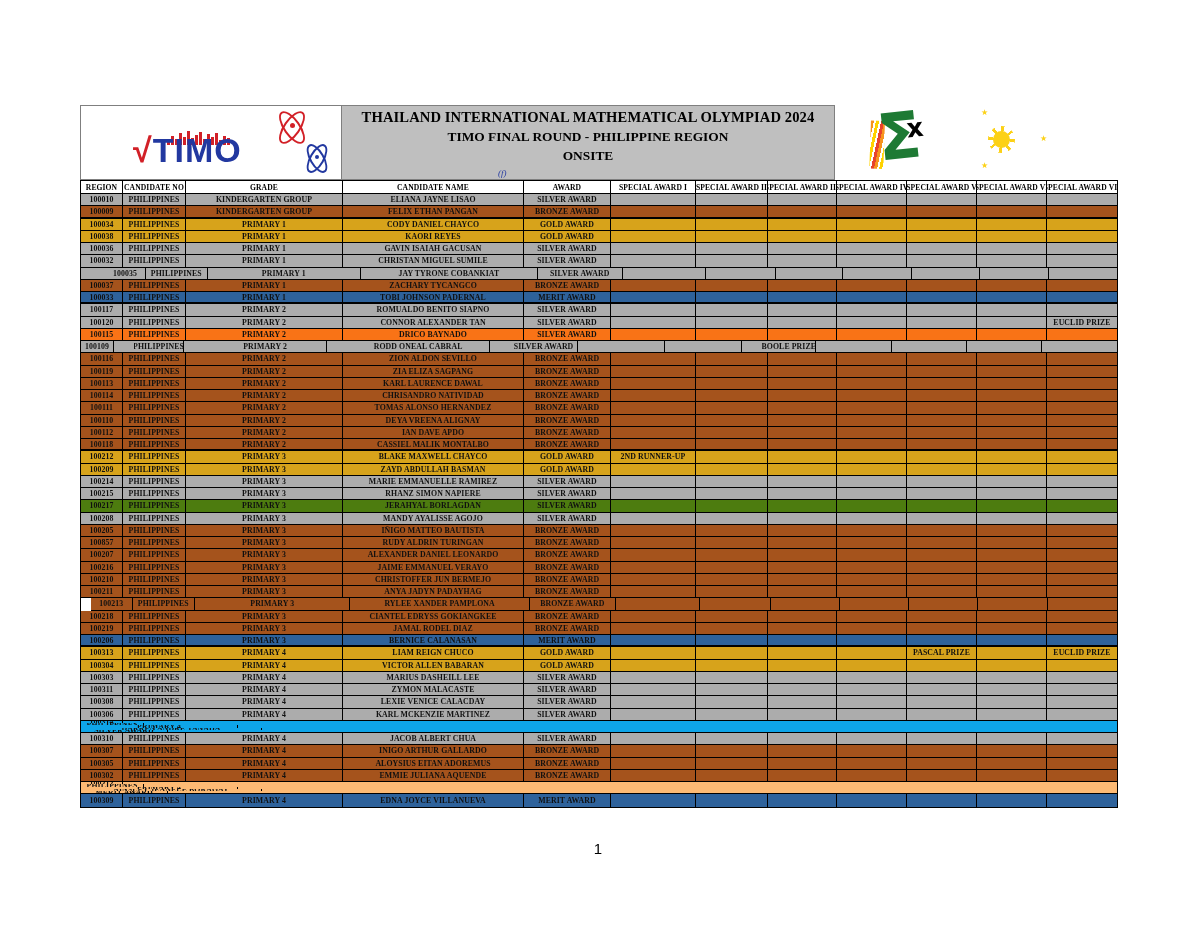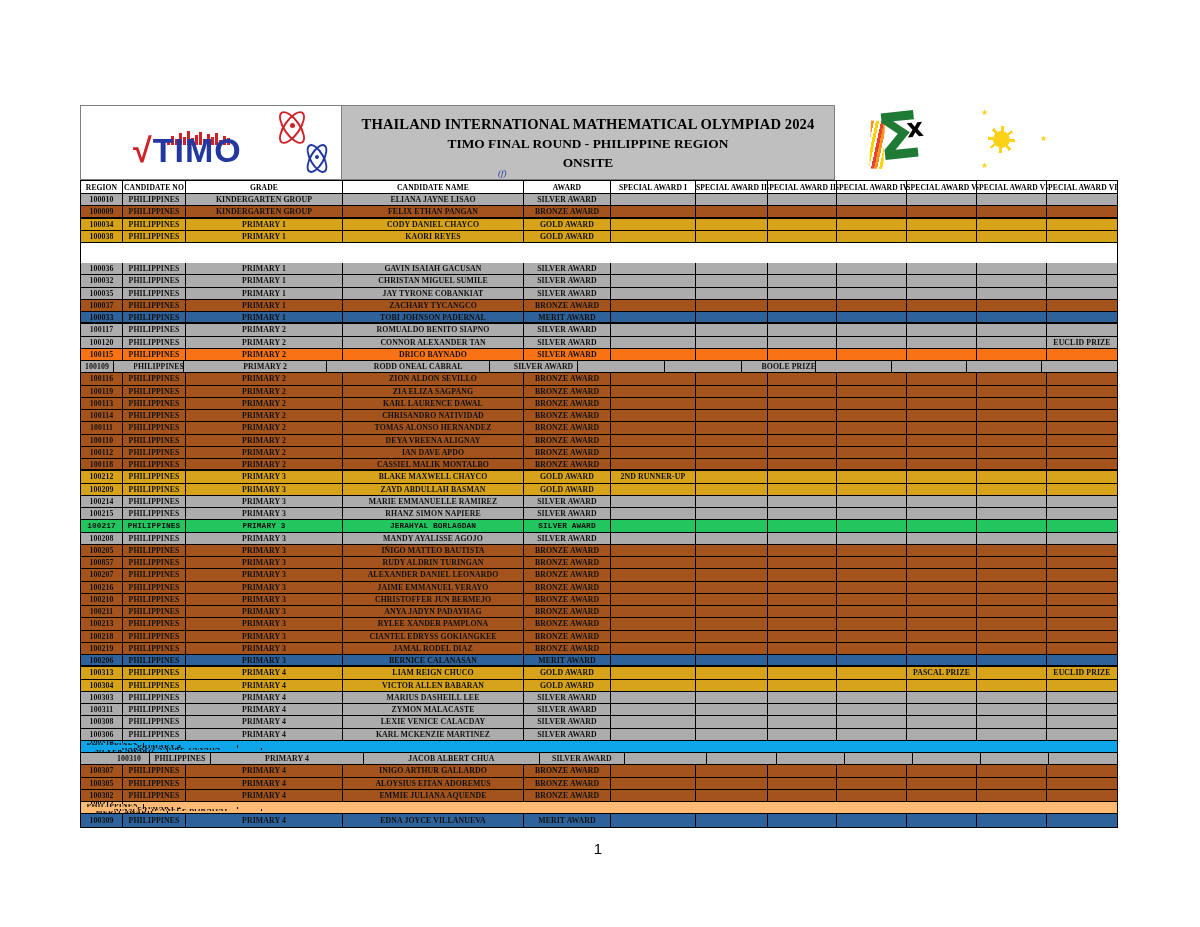--- a/index.html
+++ b/index.html
@@ -6,21 +6,21 @@
   body{width:1200px;height:927px;background:#ffffff;position:relative;overflow:hidden;
        font-family:"Liberation Serif","DejaVu Serif",serif;}
   .sheet{position:absolute;inset:0;background:#fff;}
 
   
   .band{position:absolute;left:80px;top:105px;width:1036px;height:75px;}
   .band-left{position:absolute;left:0;top:0;width:262px;height:75px;background:#fff;
              border:1px solid #7f7f7f;box-sizing:border-box;}
   .band-title{position:absolute;left:262px;top:0;width:493px;height:75px;background:#bfbfbf;
               border:1px solid #7f7f7f;border-left:none;box-sizing:border-box;
-              text-align:center;padding-top:9px;}
+              text-align:center;padding-top:2px;}
   .t1{font-size:14.6px;font-weight:bold;letter-spacing:.1px;line-height:19px;}
   .t2{font-size:13.4px;font-weight:bold;line-height:19px;}
   .t3{font-size:13.4px;font-weight:bold;line-height:19px;}
 
   
   .timo-logo{position:absolute;left:34px;top:3px;width:212px;height:68px;}
   .skyline{position:absolute;left:52px;top:22px;display:flex;align-items:flex-end;gap:1px;}
   .skyline i{display:block;background:#d22027;width:3px;}
   .timo-text{position:absolute;left:18px;top:24px;font-size:34px;font-weight:bold;
              color:#2238a0;font-family:"Liberation Sans",sans-serif;letter-spacing:1px;line-height:34px;}
@@ -207,21 +207,21 @@
           <div class="cell c3">KAORI REYES</div>
           <div class="cell c4">GOLD AWARD</div>
           <div class="cell c5"></div>
           <div class="cell c6"></div>
           <div class="cell c7"></div>
           <div class="cell c8"></div>
           <div class="cell c9"></div>
           <div class="cell c10"></div>
           <div class="cell c11"></div>
         </div>
-        <div class="trow" style="background: rgb(172, 172, 172); margin-top: 20px;">
+        <div class="trow" style="background: rgb(172, 172, 172);">
           <div class="cell c0">100036</div>
           <div class="cell c1">PHILIPPINES</div>
           <div class="cell c2">PRIMARY 1</div>
           <div class="cell c3">GAVIN ISAIAH GACUSAN</div>
           <div class="cell c4">SILVER AWARD</div>
           <div class="cell c5"></div>
           <div class="cell c6"></div>
           <div class="cell c7"></div>
           <div class="cell c8"></div>
           <div class="cell c9"></div>
@@ -235,21 +235,21 @@
           <div class="cell c3">CHRISTAN MIGUEL SUMILE</div>
           <div class="cell c4">SILVER AWARD</div>
           <div class="cell c5"></div>
           <div class="cell c6"></div>
           <div class="cell c7"></div>
           <div class="cell c8"></div>
           <div class="cell c9"></div>
           <div class="cell c10"></div>
           <div class="cell c11"></div>
         </div>
-        <div class="trow" style="background: rgb(172, 172, 172);">
+        <div class="trow" style="background: rgb(172, 172, 172); padding-left: 24px;">
           <div class="cell c0">100035</div>
           <div class="cell c1">PHILIPPINES</div>
           <div class="cell c2">PRIMARY 1</div>
           <div class="cell c3">JAY TYRONE COBANKIAT</div>
           <div class="cell c4">SILVER AWARD</div>
           <div class="cell c5"></div>
           <div class="cell c6"></div>
           <div class="cell c7"></div>
           <div class="cell c8"></div>
           <div class="cell c9"></div>
@@ -501,21 +501,21 @@
           <div class="cell c3">RHANZ SIMON NAPIERE</div>
           <div class="cell c4">SILVER AWARD</div>
           <div class="cell c5"></div>
           <div class="cell c6"></div>
           <div class="cell c7"></div>
           <div class="cell c8"></div>
           <div class="cell c9"></div>
           <div class="cell c10"></div>
           <div class="cell c11"></div>
         </div>
-        <div class="trow" style="background: #22c55e; font-family: Liberation Mono, monospace;">
+        <div class="trow" style="background: #4d7c0f;">
           <div class="cell c0">100217</div>
           <div class="cell c1">PHILIPPINES</div>
           <div class="cell c2">PRIMARY 3</div>
           <div class="cell c3">JERAHYAL BORLAGDAN</div>
           <div class="cell c4">SILVER AWARD</div>
           <div class="cell c5"></div>
           <div class="cell c6"></div>
           <div class="cell c7"></div>
           <div class="cell c8"></div>
           <div class="cell c9"></div>
@@ -613,21 +613,21 @@
           <div class="cell c3">ANYA JADYN PADAYHAG</div>
           <div class="cell c4">BRONZE AWARD</div>
           <div class="cell c5"></div>
           <div class="cell c6"></div>
           <div class="cell c7"></div>
           <div class="cell c8"></div>
           <div class="cell c9"></div>
           <div class="cell c10"></div>
           <div class="cell c11"></div>
         </div>
-        <div class="trow" style="background: rgb(165, 83, 28);">
+        <div class="trow" style="background: rgb(165, 83, 28); margin-left: 10px;">
           <div class="cell c0">100213</div>
           <div class="cell c1">PHILIPPINES</div>
           <div class="cell c2">PRIMARY 3</div>
           <div class="cell c3">RYLEE XANDER PAMPLONA</div>
           <div class="cell c4">BRONZE AWARD</div>
           <div class="cell c5"></div>
           <div class="cell c6"></div>
           <div class="cell c7"></div>
           <div class="cell c8"></div>
           <div class="cell c9"></div>
@@ -767,21 +767,21 @@
           <div class="cell c3">DARREN ANDRE TANADA</div>
           <div class="cell c4">SILVER AWARD</div>
           <div class="cell c5"></div>
           <div class="cell c6"></div>
           <div class="cell c7"></div>
           <div class="cell c8"></div>
           <div class="cell c9"></div>
           <div class="cell c10"></div>
           <div class="cell c11"></div>
         </div>
-        <div class="trow" style="background: rgb(172, 172, 172); padding-left: 28px;">
+        <div class="trow" style="background: rgb(172, 172, 172);">
           <div class="cell c0">100310</div>
           <div class="cell c1">PHILIPPINES</div>
           <div class="cell c2">PRIMARY 4</div>
           <div class="cell c3">JACOB ALBERT CHUA</div>
           <div class="cell c4">SILVER AWARD</div>
           <div class="cell c5"></div>
           <div class="cell c6"></div>
           <div class="cell c7"></div>
           <div class="cell c8"></div>
           <div class="cell c9"></div>

